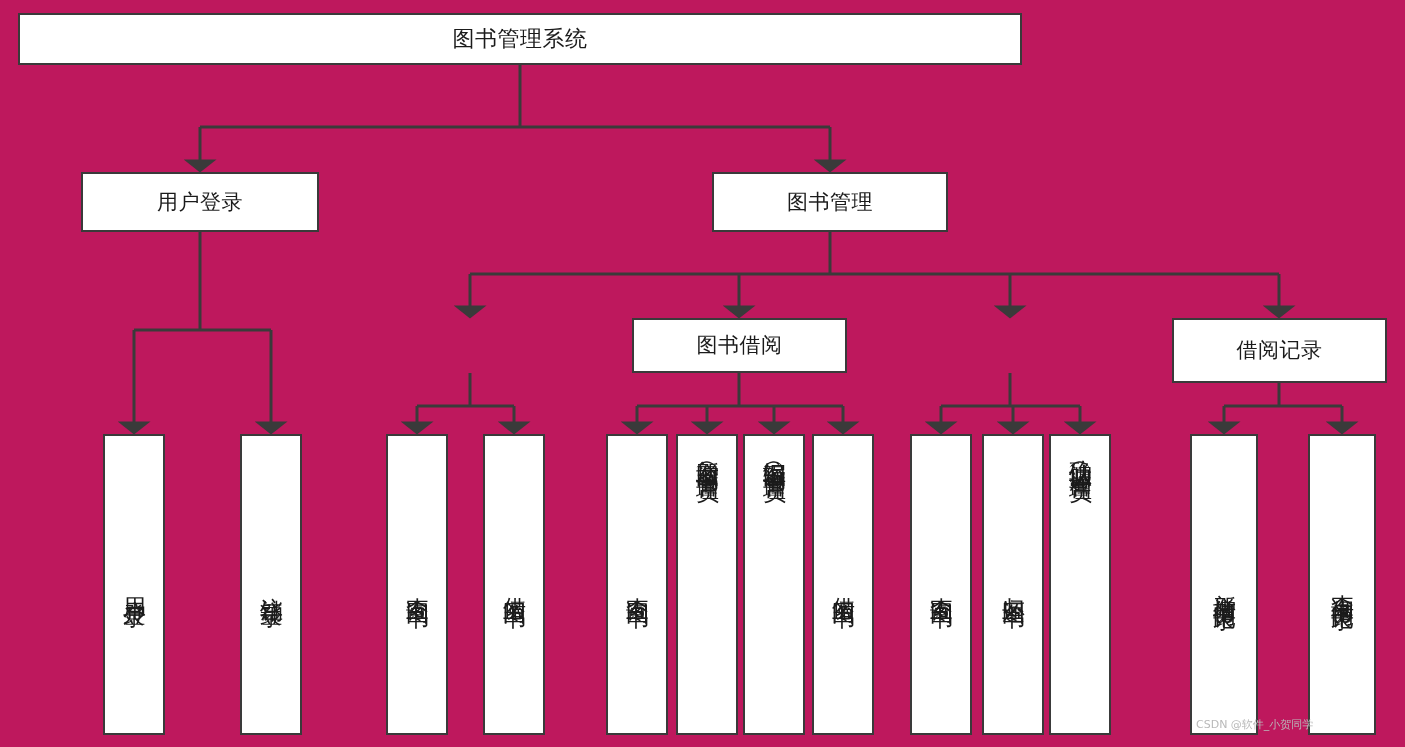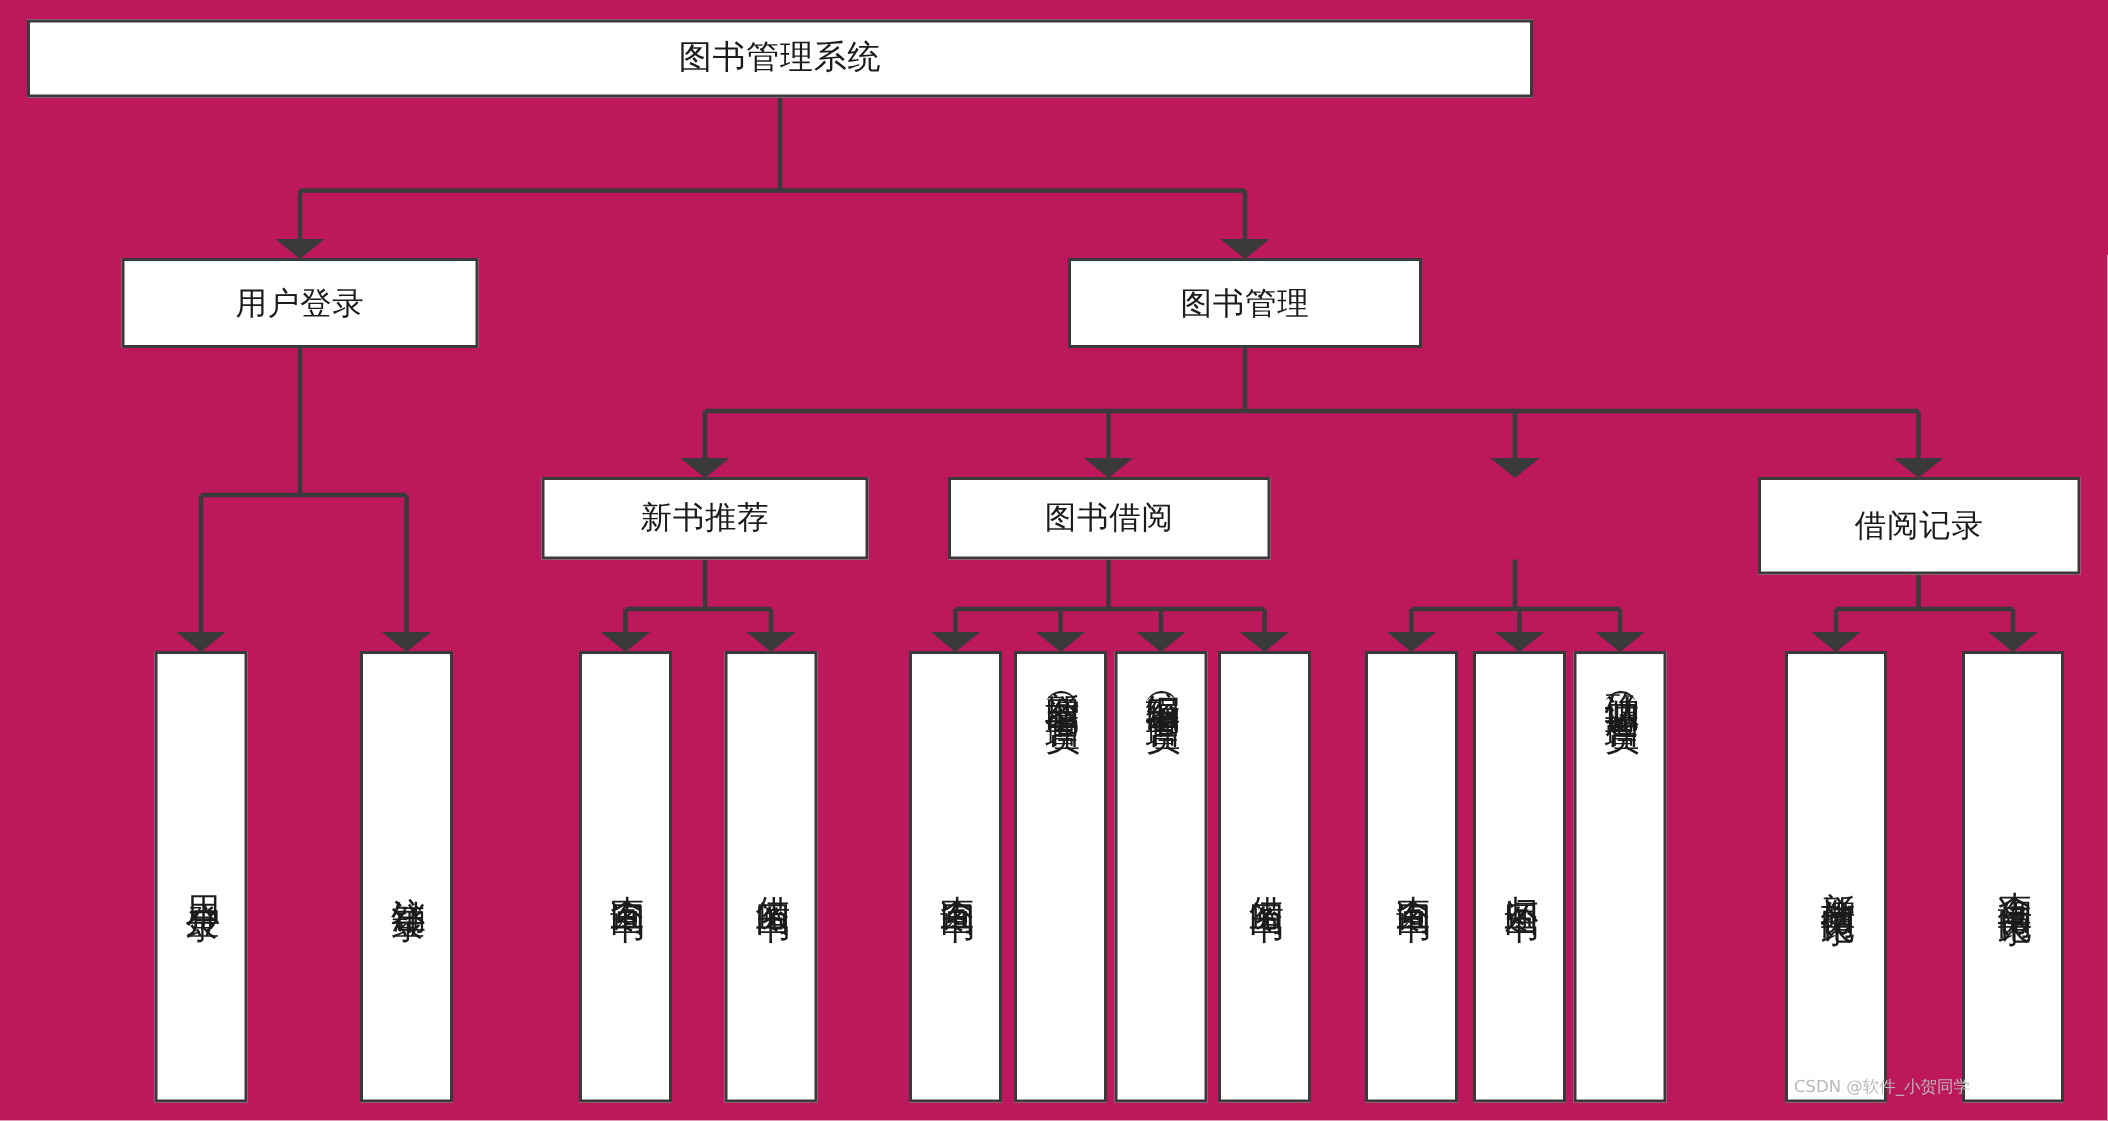--- a/index.html
+++ b/index.html
@@ -140,23 +140,20 @@
     <span class="label">图书管理系统</span>
   </div>
 
   <div class="node horiz" style="left: 81px; top: 172px; width: 238px; height: 60px;">
     <span class="label">用户登录</span>
   </div>
   <div class="node horiz" style="left: 712px; top: 172px; width: 236px; height: 60px;">
     <span class="label">图书管理</span>
   </div>
 
-  <div class="node horiz" style="left: 361px; top: 318px; width: 218px; height: 55px;">
-    <span class="label">新书推荐</span>
-  </div>
   <div class="node horiz" style="left: 632px; top: 318px; width: 215px; height: 55px;">
     <span class="label">图书借阅</span>
   </div>
   <div class="node horiz" style="left: 1172px; top: 318px; width: 215px; height: 65px;">
     <span class="label">借阅记录</span>
   </div>
 
   <div class="node vert centered" style="left: 103px; top: 434px; width: 62px; height: 301px;">
     <span class="label">用户登录</span>
   </div>

